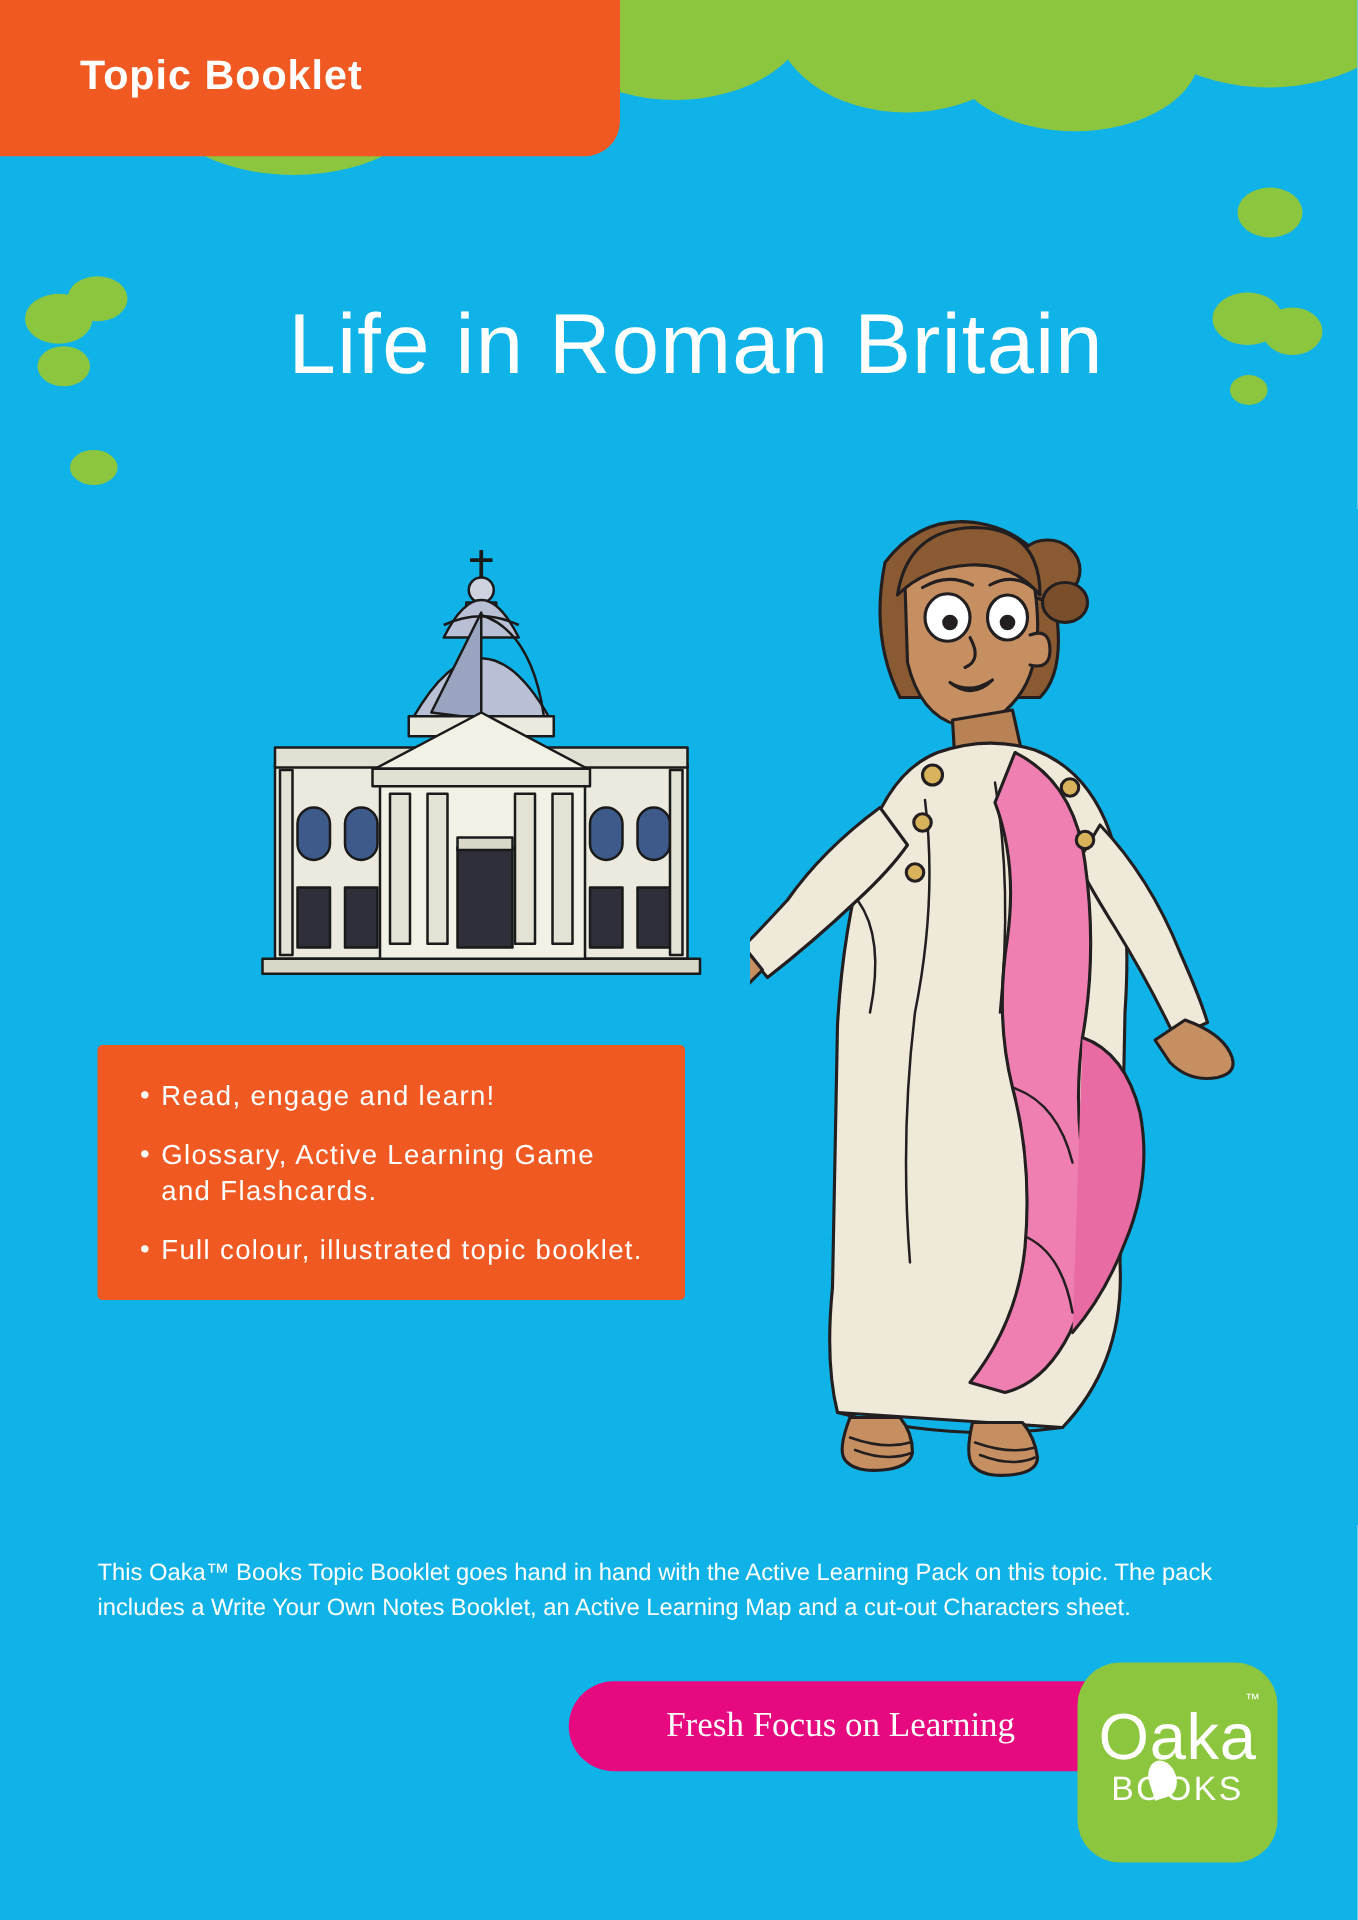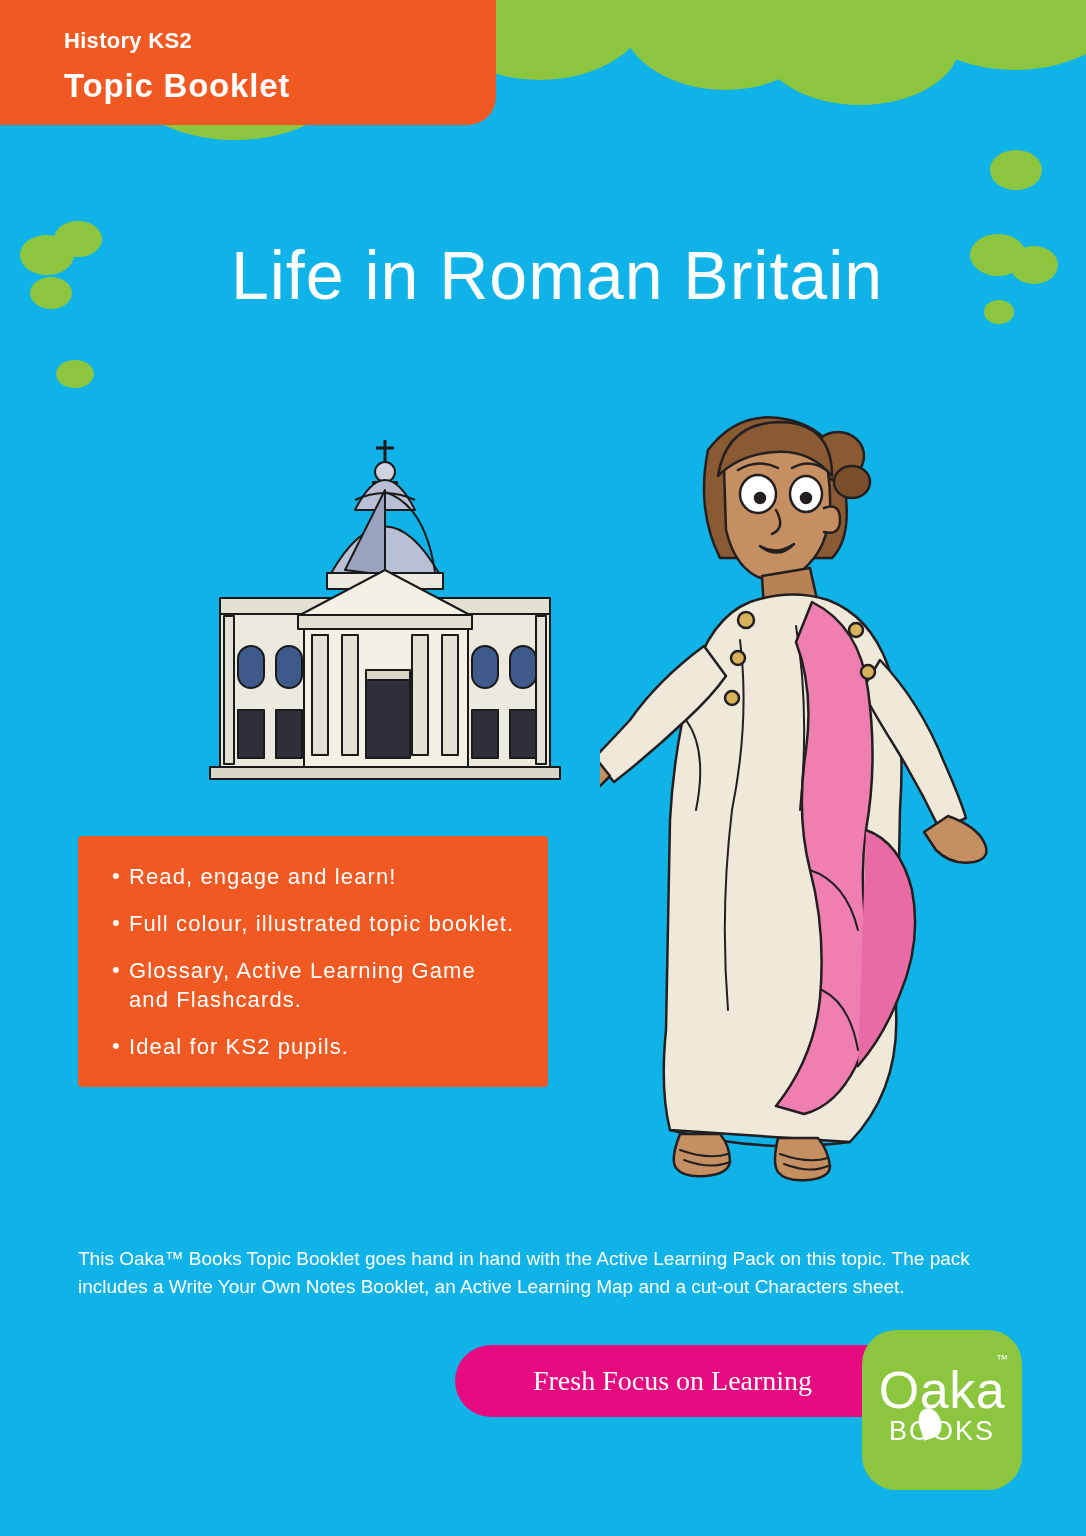--- a/index.html
+++ b/index.html
@@ -158,21 +158,20 @@
   </div>
 
   <div class="grp" style="left:980px; top:150px;">
     <div class="blob" style="left:10px; top:0; width:52px; height:40px;"></div>
     <div class="blob" style="left:-10px; top:84px; width:56px; height:42px;"></div>
     <div class="blob" style="left:30px; top:96px; width:48px; height:38px;"></div>
     <div class="blob" style="left:4px; top:150px; width:30px; height:24px;"></div>
   </div>
 
   <div class="header-tag">
-    <div class="sub">History KS2</div>
     <div class="main">Topic Booklet</div>
   </div>
 
   <div class="title">Life in Roman Britain</div>
 
   <svg class="building" width="410" height="370" viewBox="0 0 410 370">
     <g stroke="#1a1a1a" stroke-width="2" stroke-linejoin="round">
 
       <line x1="205" y1="10" x2="205" y2="34" stroke="#1a1a1a" stroke-width="3"></line>
       <line x1="196" y1="18" x2="214" y2="18" stroke="#1a1a1a" stroke-width="3"></line>
@@ -277,23 +276,22 @@
       <path d="M80 744 q-10 26 -4 34 q8 10 30 8 q22 -2 24 -14 q0 -16 -10 -28 Z" fill="#c58f62"></path>
       <path d="M178 748 q-6 26 0 34 q8 10 30 8 q22 -2 22 -14 q-2 -16 -12 -28 Z" fill="#c58f62"></path>
       <path d="M80 760 q28 10 48 4 M84 770 q26 10 46 2" fill="none" stroke-width="2"></path>
       <path d="M180 764 q28 10 48 4 M184 774 q26 10 44 2" fill="none" stroke-width="2"></path>
     </g>
   </svg>
 
   <div class="features">
     <ul>
       <li>Read, engage and learn!</li>
+      <li>Glossary, Active Learning Game and Flashcards.</li>
       <li>Full colour, illustrated topic booklet.</li>
-      <li>Glossary, Active Learning Game and Flashcards.</li>
-      <li>Ideal for KS2 pupils.</li>
     </ul>
   </div>
 
   <div class="footnote">This Oaka™ Books Topic Booklet goes hand in hand with the Active Learning Pack on this topic. The pack includes a Write Your Own Notes Booklet, an Active Learning Map and a cut-out Characters sheet.</div>
 
   <div class="tagline">Fresh Focus on Learning</div>
 
   <div class="logo">
     <span class="tm">™</span>
     <span class="word">Oaka</span>

